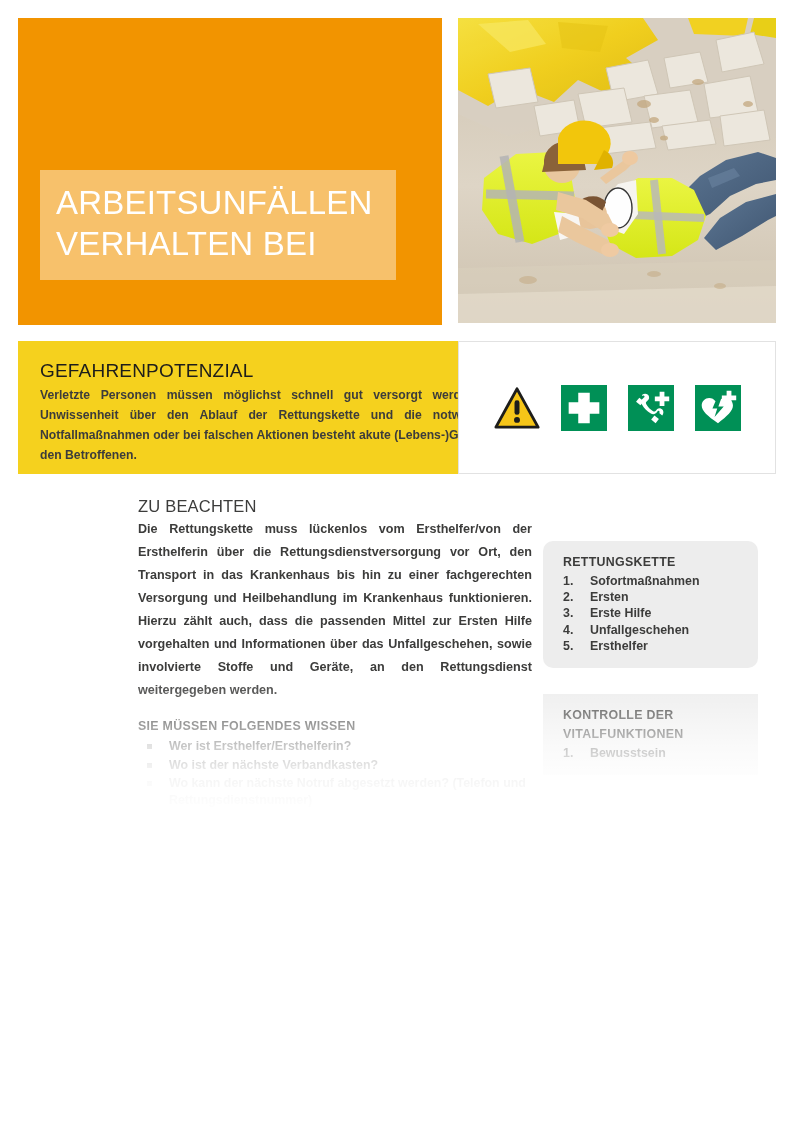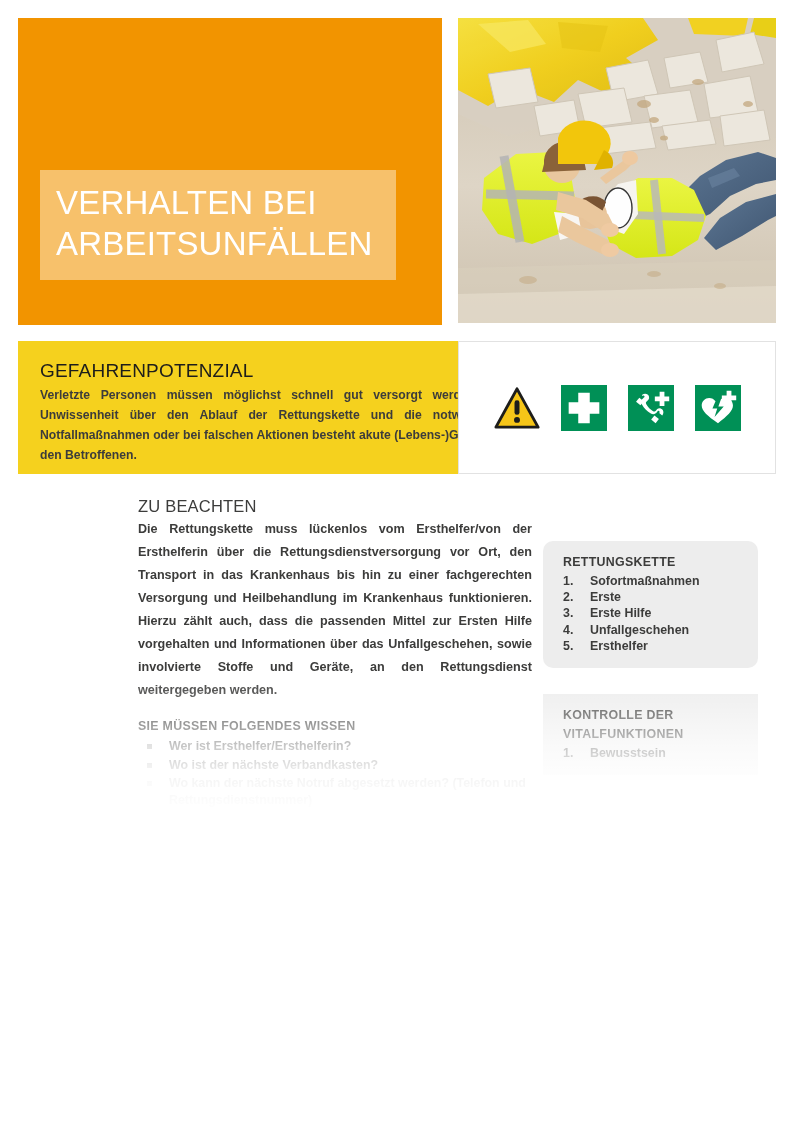--- a/index.html
+++ b/index.html
@@ -224,22 +224,22 @@
     height: 315px;
     background: #ffffff;
     pointer-events: none;
   }
 </style>
 </head>
 <body>
 
 <div id="hero-panel">
   <div id="hero-title-box">
+    <span class="line">ARBEITSUNFÄLLEN</span>
     <span class="line">VERHALTEN BEI</span>
-    <span class="line">ARBEITSUNFÄLLEN</span>
   </div>
 </div>
 
 <div id="hero-photo">
   <svg viewBox="0 0 318 305" preserveAspectRatio="xMidYMid slice">
     <defs>
       <linearGradient id="gnd" x1="0" y1="0" x2="0" y2="1">
         <stop offset="0%" stop-color="#cfc4b2"></stop>
         <stop offset="55%" stop-color="#ded5c6"></stop>
         <stop offset="100%" stop-color="#cdc1ae"></stop>
@@ -387,21 +387,21 @@
       <li>Wo ist der nächste Verbandkasten?</li>
       <li>Wo kann der nächste Notruf abgesetzt werden? (Telefon und Rettungsdienstnummer)</li>
     </ul>
   </div>
 </div>
 
 <div class="side-box" id="rescue-chain-box">
   <div class="side-box-heading">RETTUNGSKETTE</div>
   <ol class="side-list">
     <li>Sofortmaßnahmen</li>
-    <li>Erste</li>
+    <li>Ersten</li>
     <li>Erste Hilfe</li>
     <li>Unfallgeschehen</li>
     <li>Ersthelfer</li>
   </ol>
 </div>
 
 <div class="side-box" id="vital-check-box">
   <div class="side-box-heading">KONTROLLE DER</div>
   <div class="side-box-heading">VITALFUNKTIONEN</div>
   <ol class="side-list">

